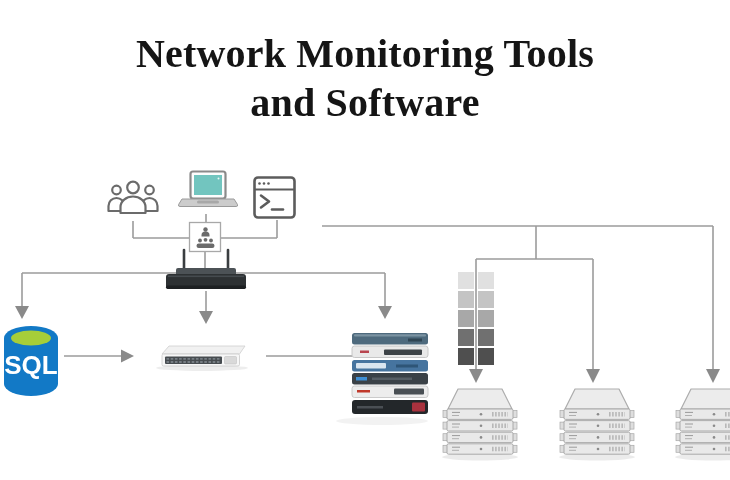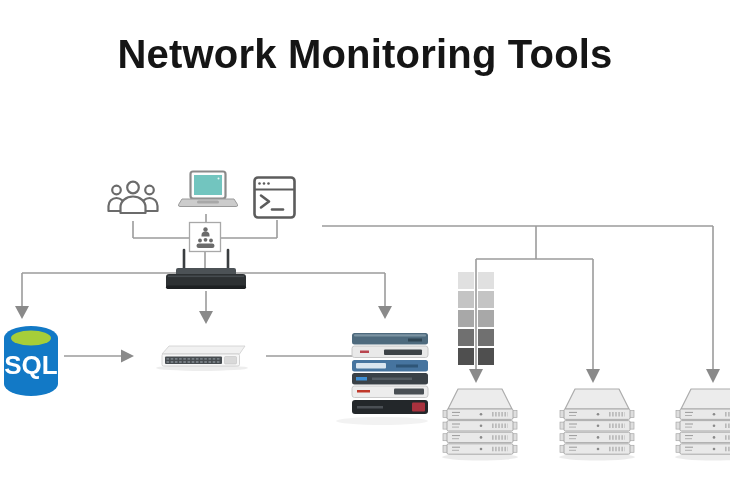--- a/index.html
+++ b/index.html
@@ -4,32 +4,33 @@
 <style>
   html,body{margin:0;padding:0;}
   body{
     width:730px;height:480px;position:relative;overflow:hidden;
     background:#ffffff;font-family:"Liberation Sans",sans-serif;
   }
   .stage{position:absolute;inset:0;width:730px;height:480px;}
   h1.title{
     position:absolute;top:30px;left:0;right:0;margin:0;
     text-align:center;font-size:40px;font-weight:700;color:#151515;
-    line-height:1.22;letter-spacing:.2px;
+    line-height:1.22;letter-spacing:.2px;font-family:Liberation Serif, serif;
   }
   h1.title span{display:block;}
   svg.diagram{position:absolute;left:0;top:0;}
 </style>
 </head>
 <body>
 
 <div class="stage">
 
   <h1 class="title">
     <span>Network Monitoring Tools</span>
+    <span>and Software</span>
   </h1>
 
   <svg class="diagram" width="730" height="480" viewBox="0 0 730 480">
 
     <defs>
       <g id="srv-unit">
         <rect x="-37" y="1.5" width="4.5" height="7" fill="#dedede" stroke="#a8a8a8" stroke-width="0.7"></rect>
         <rect x="32.5" y="1.5" width="4.5" height="7" fill="#dedede" stroke="#a8a8a8" stroke-width="0.7"></rect>
         <rect x="-33" y="0" width="66" height="10.4" rx="1.5" fill="#e9e9e9" stroke="#a3a3a3" stroke-width="0.9"></rect>
         <line x1="-28" y1="3.4" x2="-20" y2="3.4" stroke="#9a9a9a" stroke-width="1"></line>

